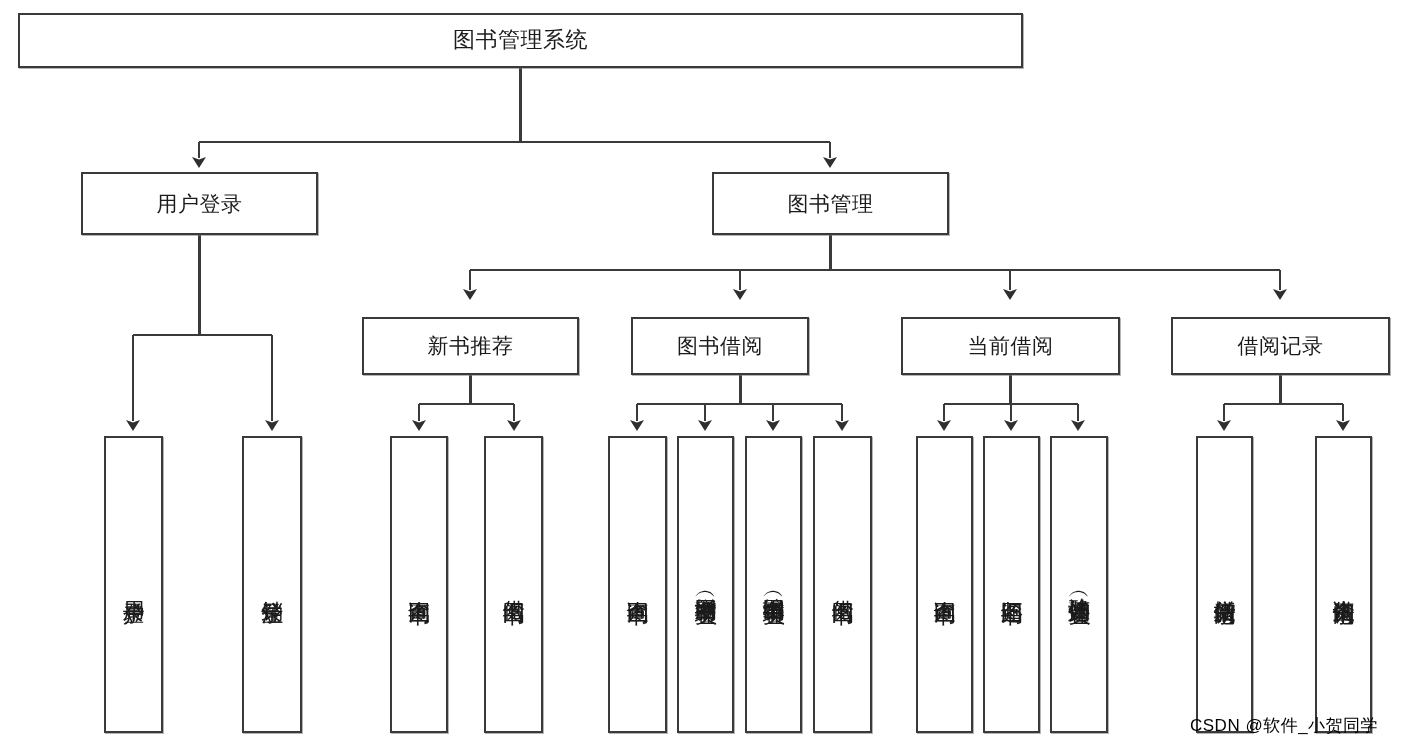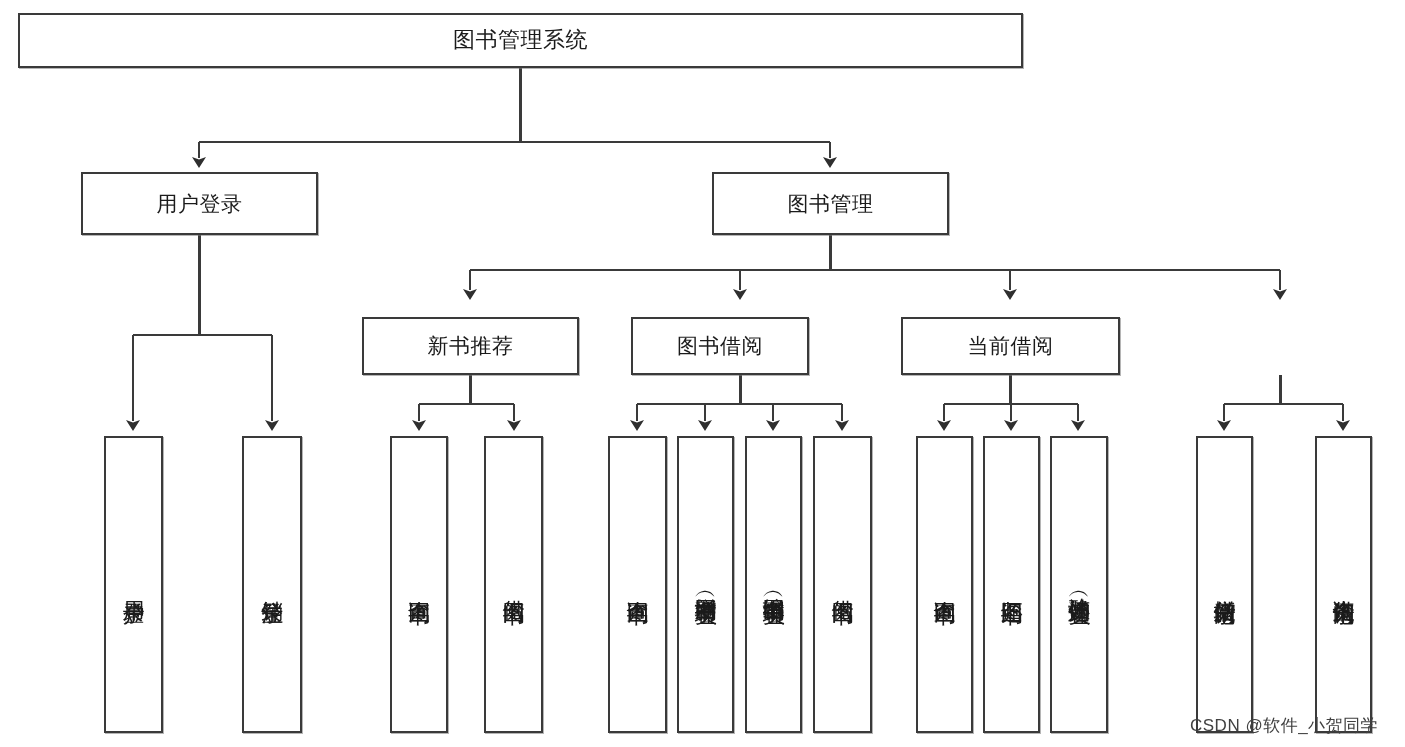--- a/index.html
+++ b/index.html
@@ -56,21 +56,21 @@
     letter-spacing: 1px;
     white-space: nowrap;
     color: #1b1b1b;
     transform: translateY(0);
   }
   .watermark {
     position: absolute;
     left: 1190px;
     top: 714px;
     font-size: 17px;
-    color: #404040;
+    color: #000000;
     letter-spacing: 0.5px;
     white-space: nowrap;
   }
 </style>
 </head>
 <body>
 
 <div id="canvas">
 
   <svg class="wires" viewBox="0 0 1405 747">
@@ -136,20 +136,23 @@
 
   <div class="node h" style="left:712px; top:172px; width:237px; height:63px;">
     <span>图书管理</span>
   </div>
   <div class="node h" style="left:631px; top:317px; width:178px; height:58px;">
     <span>图书借阅</span>
   </div>
   <div class="node h" style="left:901px; top:317px; width:219px; height:58px;">
     <span>当前借阅</span>
   </div>
+  <div class="node h" style="left:1171px; top:317px; width:219px; height:58px;">
+    <span>借阅记录</span>
+  </div>
 
   <div class="node v" style="left:104px; top:436px; width:59px; height:297px;">
     <span class="vtext">用户登录</span>
   </div>
   <div class="node v" style="left:242px; top:436px; width:60px; height:297px;">
     <span class="vtext">注销登录</span>
   </div>
 
   <div class="node v" style="left:390px; top:436px; width:58px; height:297px;">
     <span class="vtext">查询图书</span>

